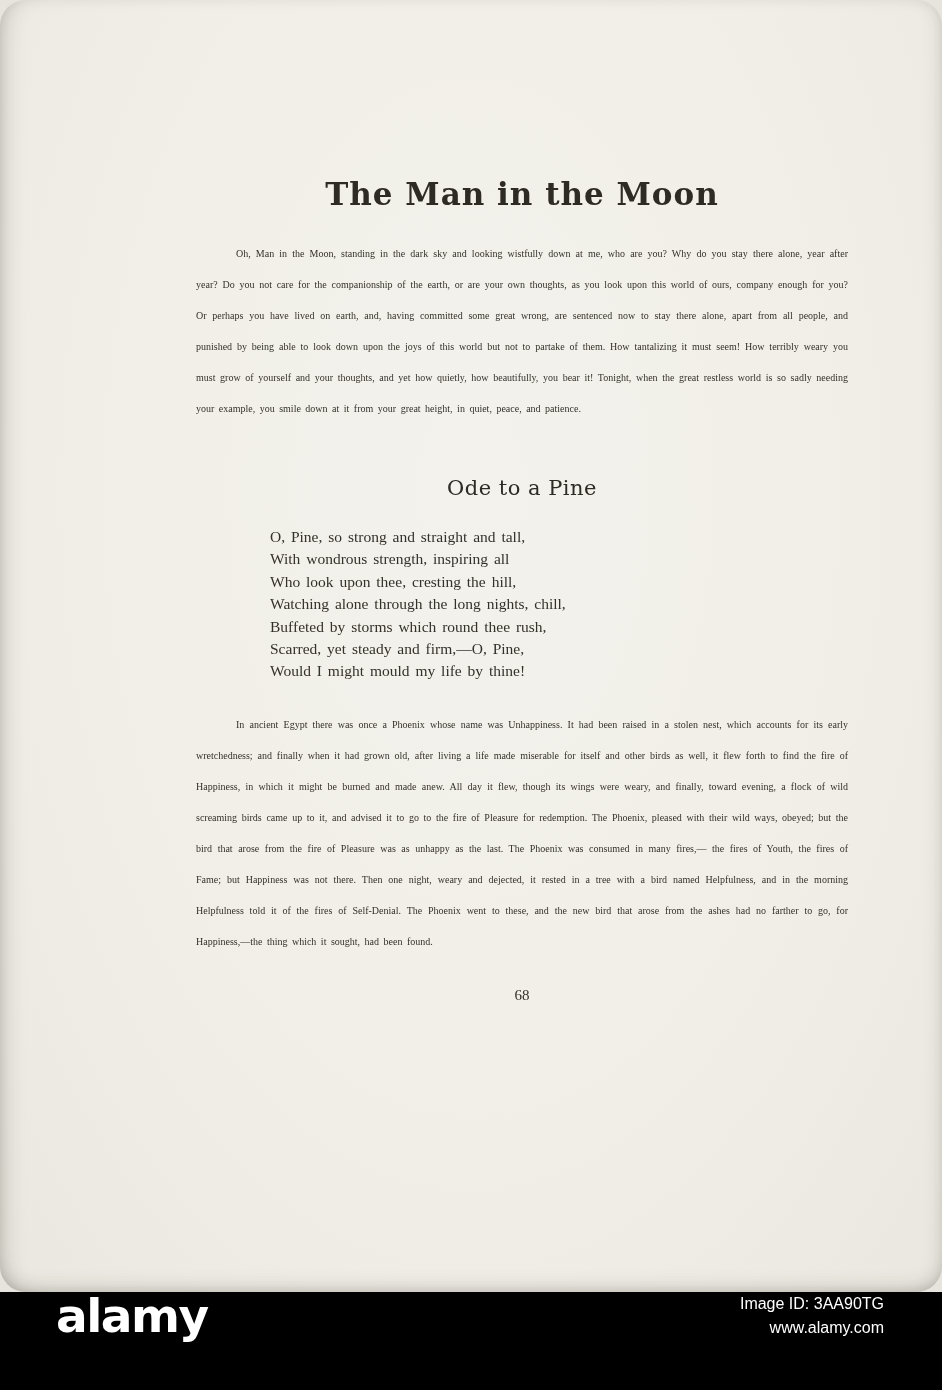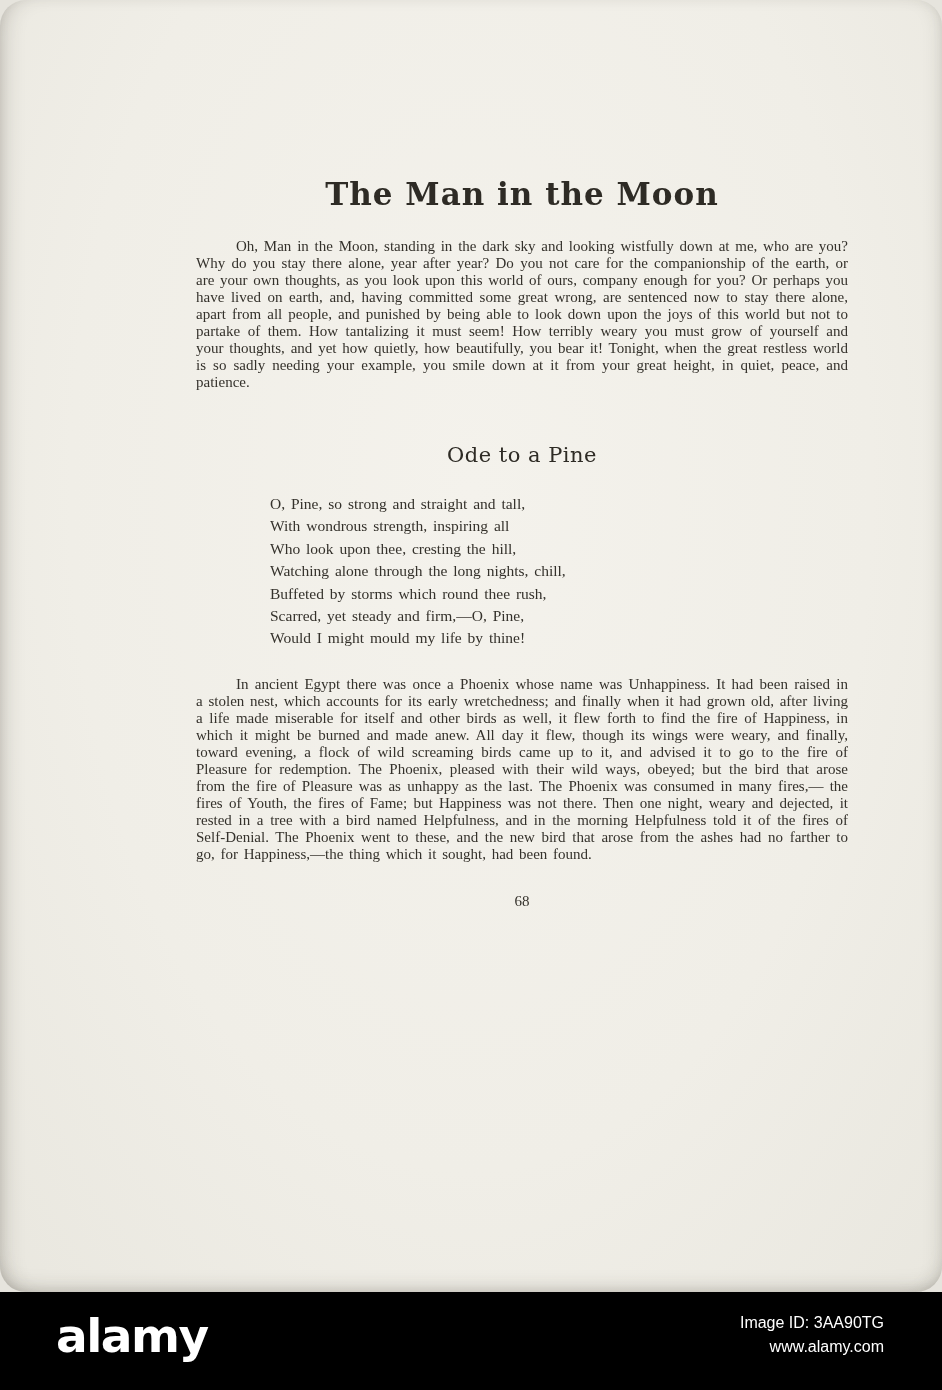--- a/index.html
+++ b/index.html
@@ -37,22 +37,22 @@
     text-align: center;
     font-family: "DejaVu Serif", serif;
     font-weight: bold;
     font-size: 31px;
     letter-spacing: 1px;
     color: #2e2b25;
   }
 
   .body-para {
     margin-top: 26px;
-    font-size: 15px;
-    line-height: 17px;
+    font-size: 10px;
+    line-height: 31px;
     text-align: justify;
     text-indent: 40px;
     word-spacing: 2px;
     color: #34312b;
   }
 
   .title-sub {
     margin-top: 52px;
     text-align: center;
     font-family: "DejaVu Serif", serif;
@@ -88,21 +88,21 @@
     color: #34312b;
   }
 
   
   .alamy-bar {
     position: absolute;
     left: 0; right: 0; bottom: 0;
     height: 98px;
     background: #000;
     display: flex;
-    align-items: center;
+    align-items: flex-start;
     justify-content: space-between;
     padding: 0 58px 12px 56px;
   }
   .alamy-logo {
     font-family: "DejaVu Sans", sans-serif;
     font-weight: bold;
     font-size: 47px;
     letter-spacing: -1.5px;
     color: #ffffff;
     line-height: 1;

